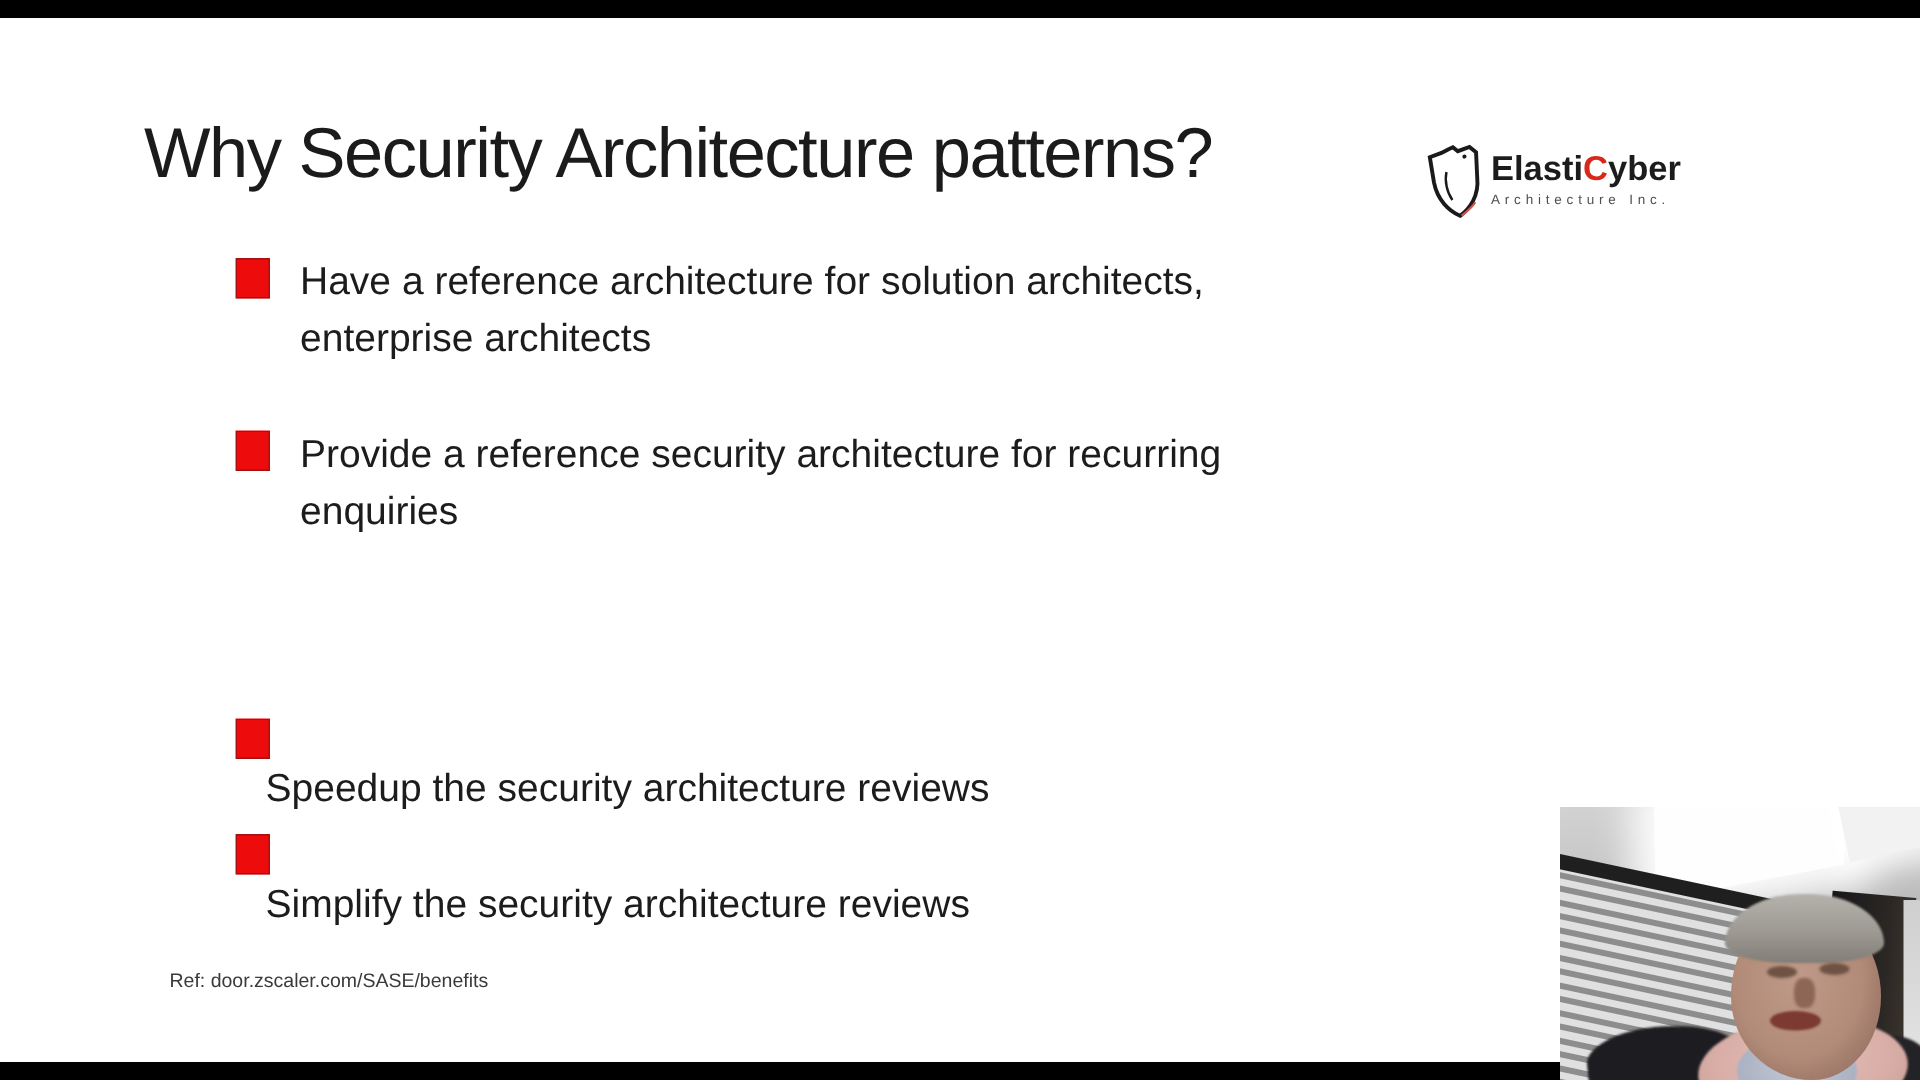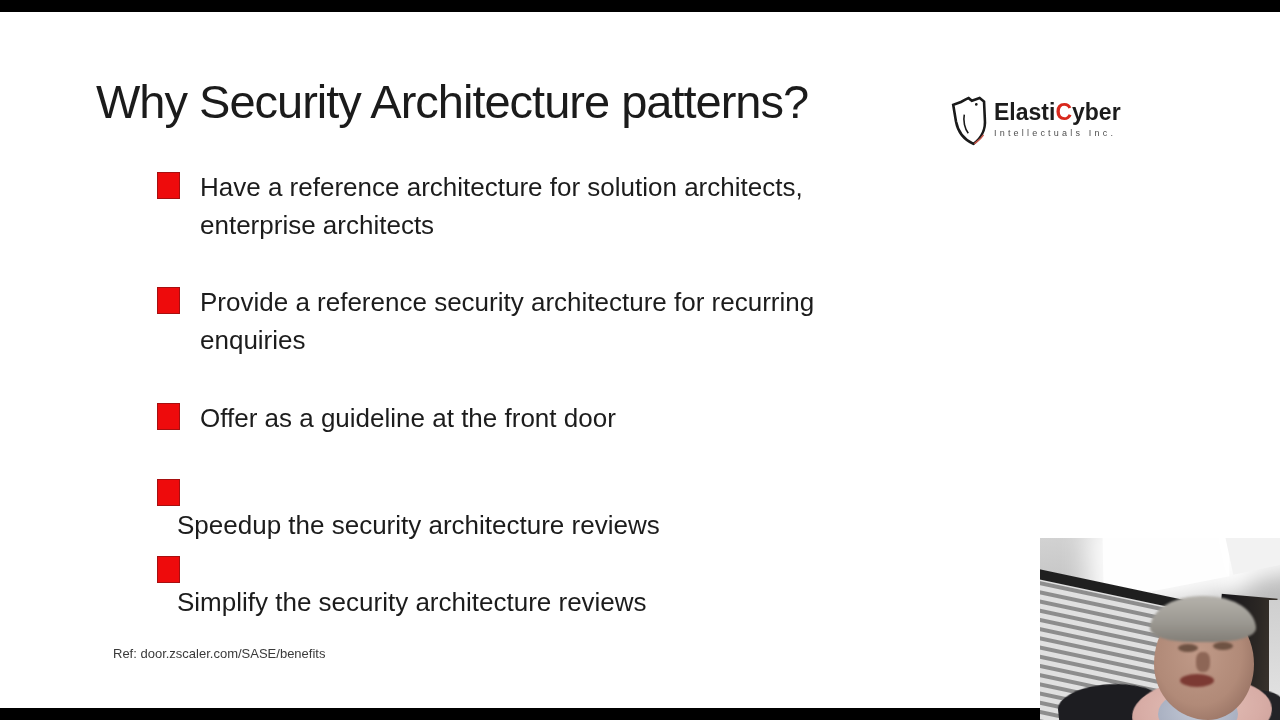--- a/index.html
+++ b/index.html
@@ -153,35 +153,31 @@
 
   <div class="logo">
     <svg class="logo-shield" viewBox="0 0 38 50">
       <path d="M19 2 L22 5 L30 3 L34 7 L33 24 C33 36 26 44 19 48 C12 44 5 36 4 24 L3 7 L11 5 L16 3 Z" fill="#ffffff" stroke="#1a1a1a" stroke-width="2.6"></path>
       <path d="M13 18 C11 24 12 32 15 37" fill="none" stroke="#1a1a1a" stroke-width="1.6"></path>
       <circle cx="26" cy="9" r="1.4" fill="#1a1a1a"></circle>
       <path d="M30 40 C27 44 23 46 20 48" fill="none" stroke="#c9564a" stroke-width="1.4"></path>
     </svg>
     <div class="logo-text">
       <div class="logo-name"><span>Elasti</span><span class="accent">C</span><span>yber</span></div>
-      <div class="logo-sub">Intellectuals Inc.</div>
+      <div class="logo-sub">Architecture Inc.</div>
     </div>
   </div>
 
   <div class="bullet-item bi-1">
     <span class="bullet-sq"></span>
     <span class="bullet-text">Have a reference architecture for solution architects, enterprise architects</span>
   </div>
   <div class="bullet-item bi-2">
     <span class="bullet-sq"></span>
     <span class="bullet-text">Provide a reference security architecture for recurring enquiries</span>
-  </div>
-  <div class="bullet-item bi-3">
-    <span class="bullet-sq"></span>
-    <span class="bullet-text">Offer as a guideline at the front door</span>
   </div>
   <div class="bullet-item bi-4">
     <span class="bullet-sq"></span>
     <span class="bullet-text">Speedup the security architecture reviews</span>
   </div>
   <div class="bullet-item bi-5">
     <span class="bullet-sq"></span>
     <span class="bullet-text">Simplify the security architecture reviews</span>
   </div>
 

